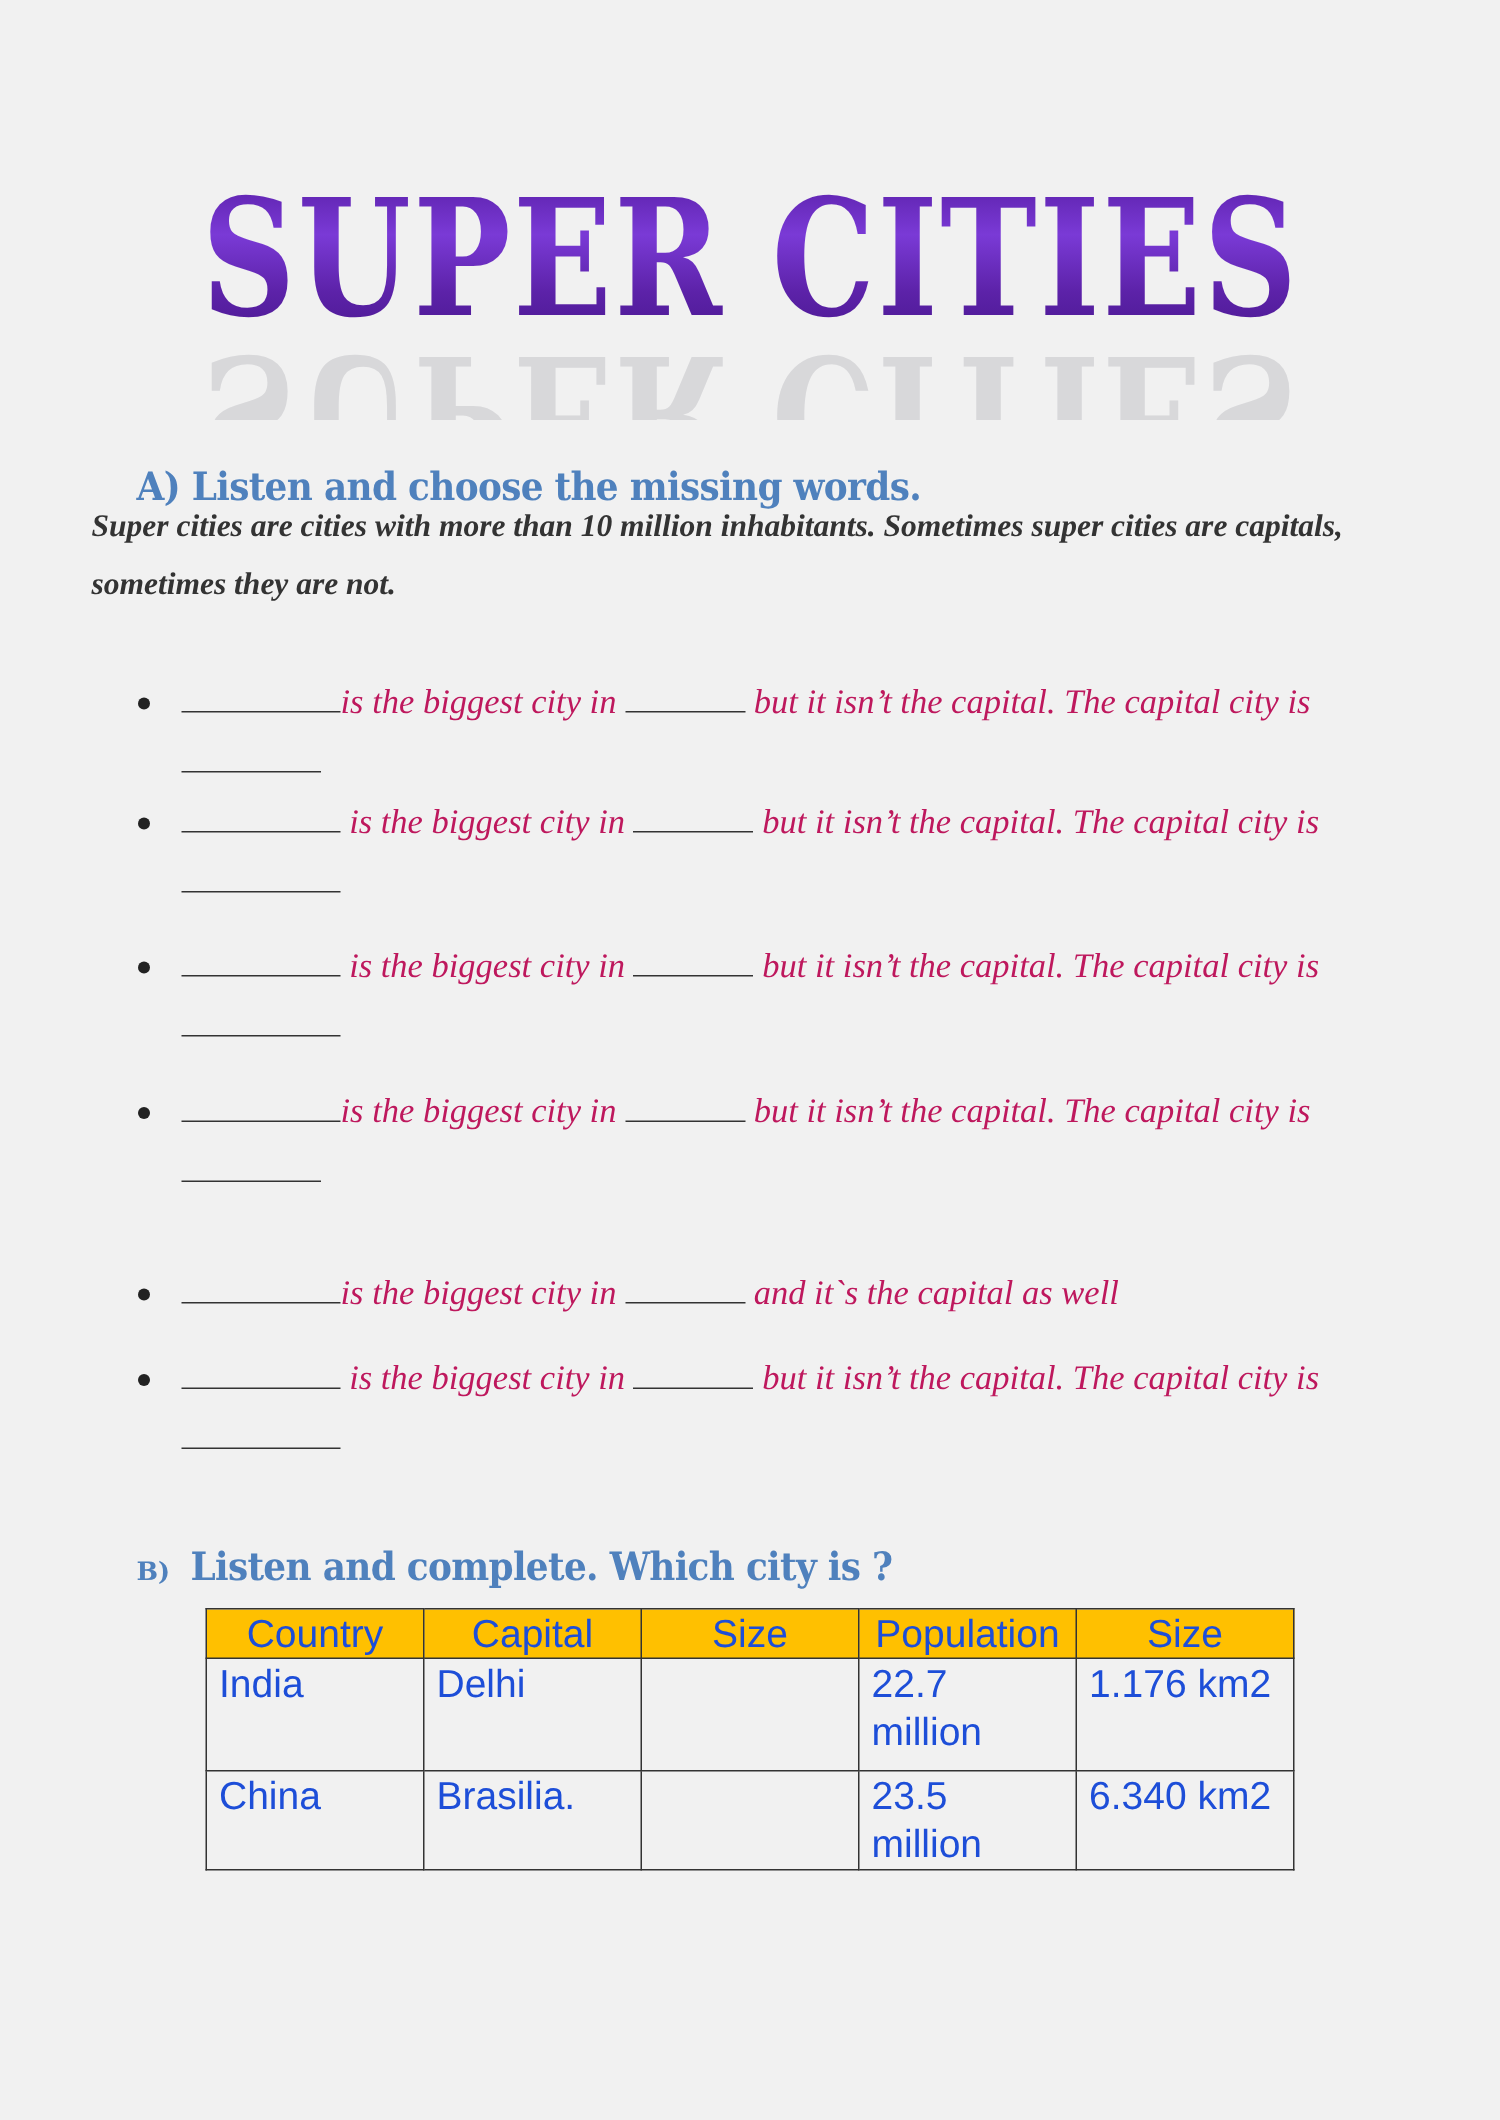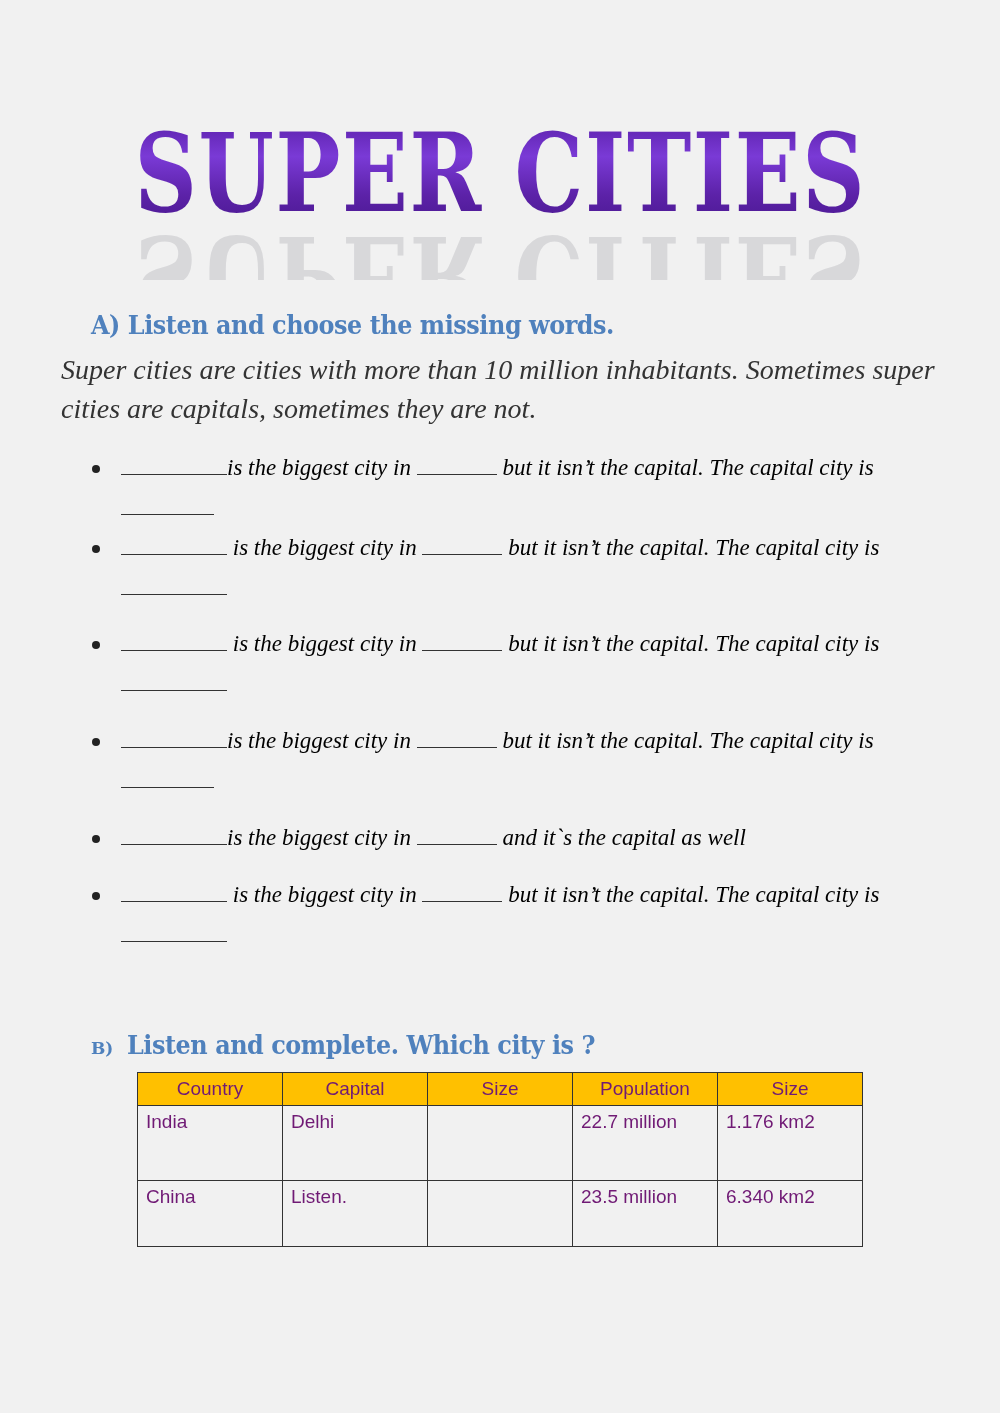--- a/index.html
+++ b/index.html
@@ -50,37 +50,38 @@
       position: absolute; left: 91px; top: 310px;
       font-family: "DejaVu Serif", serif;
       font-weight: bold;
       font-size: 26px;
       color: #4f81bd;
       letter-spacing: -0.5px;
       transform: scaleX(0.92); transform-origin: left;
       white-space: nowrap;
     }
     .intro {
-      position: absolute; left: 61px; top: 350px; width: 890px;
+      position: absolute; left: 61px; top: 331px; width: 890px;
       font-style: italic;
-      font-size: 28px;
+      font-size: 21px;
       line-height: 39px;
       color: #333;
+      font-weight: bold;
     }
     .bullets {
       position: absolute; left: 88px; top: 448px; width: 860px;
       margin: 0; padding: 0; list-style: none;
     }
     .bullet {
       position: relative;
       padding-left: 33px;
       font-style: italic;
       font-size: 23px;
       line-height: 40px;
-      color: #000000;
+      color: #be185d;
     }
     .bullet .dot {
       position: absolute; left: 4px; top: 17px;
       width: 8px; height: 8px; border-radius: 50%; background: #222;
     }
     .blank {
       display: inline-block;
       border-bottom: 1.5px solid #333;
       height: 22px;
       vertical-align: baseline;
@@ -100,22 +101,22 @@
       font-family: "DejaVu Serif", serif;
       font-weight: bold; font-size: 26px; color: #4f81bd;
       display: inline-block;
       transform: scaleX(0.92); transform-origin: left;
       letter-spacing: -0.5px;
     }
     table.cities {
       position: absolute; left: 137px; top: 1072px;
       border-collapse: collapse;
       font-family: "Liberation Sans", sans-serif;
-      font-size: 19px;
-      color: #701a75;
+      font-size: 26px;
+      color: #1d4ed8;
     }
     table.cities th, table.cities td {
       border: 1px solid #333;
       width: 145px;
       vertical-align: top;
       padding: 0 8px;
       box-sizing: border-box;
       line-height: 32px;
     }
     table.cities th {
@@ -154,21 +155,21 @@
   <li class="bullet" style="height:97px;">
     <span class="dot"></span>
     <span class="blank b-long"></span><span> is the biggest city in </span><span class="blank b-short"></span><span> but it isn’t the capital. The capital city is</span>
     <br><span class="blank b-long"></span>
   </li>
   <li class="bullet" style="height:97px;">
     <span class="dot"></span>
     <span class="blank b-long"></span><span>is the biggest city in </span><span class="blank b-short"></span><span> but it isn’t the capital. The capital city is</span>
     <br><span class="blank" style="width:93px"></span>
   </li>
-  <li class="bullet" style="height:57px;">
+  <li class="bullet" style="height:57px;margin-top:24px;">
     <span class="dot"></span>
     <span class="blank b-long"></span><span>is the biggest city in </span><span class="blank b-short"></span><span> and it`s the capital  as well</span>
   </li>
   <li class="bullet" style="height:80px;">
     <span class="dot"></span>
     <span class="blank b-long"></span><span> is the biggest city in </span><span class="blank b-short"></span><span> but it isn’t the capital. The capital city is</span>
     <br><span class="blank b-long"></span>
   </li>
 </ul>
 
@@ -189,19 +190,19 @@
   <tbody>
     <tr style="height:75px;">
       <td>India</td>
       <td>Delhi</td>
       <td></td>
       <td>22.7 million</td>
       <td>1.176 km2</td>
     </tr>
     <tr style="height:66px;">
       <td>China</td>
-      <td>Listen.</td>
+      <td>Brasilia.</td>
       <td></td>
       <td>23.5 million</td>
       <td>6.340 km2</td>
     </tr>
   </tbody>
 </table>
 
 </body></html>

